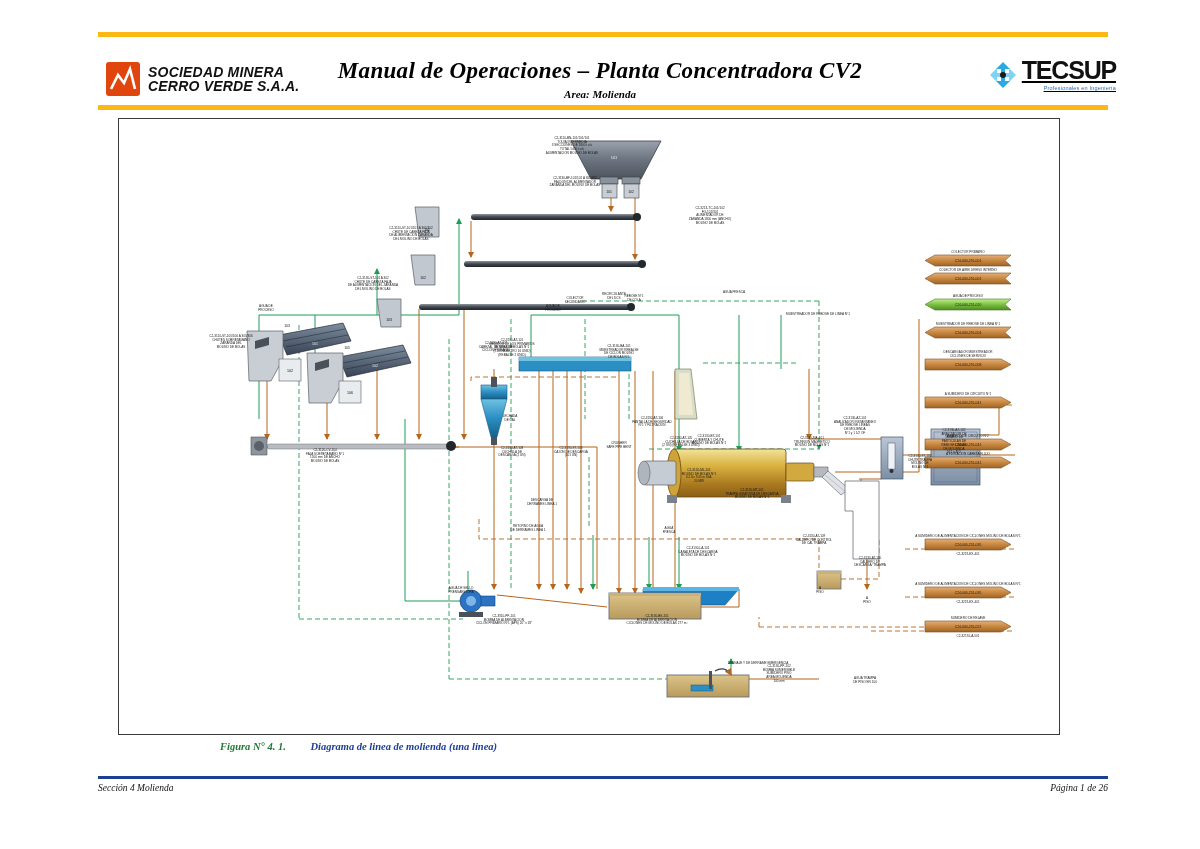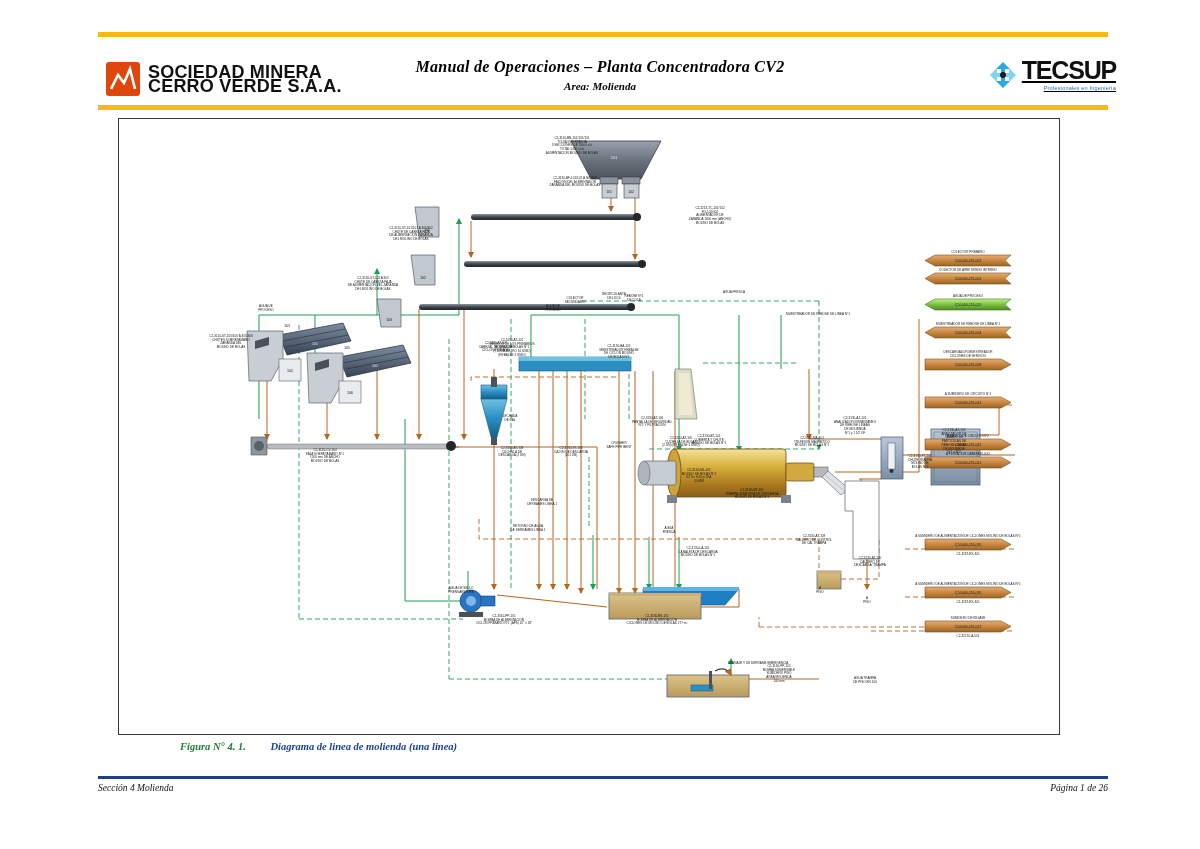--- a/index.html
+++ b/index.html
@@ -6,38 +6,38 @@
   body{width:1200px;height:849px;font-family:"Liberation Sans",sans-serif;position:relative;overflow:hidden;}
 
   
   #header{position:absolute;left:0;top:0;width:1200px;height:112px;}
   .rule-top{position:absolute;left:98px;top:32px;width:1010px;height:5px;background:#FDB813;}
   .rule-bot{position:absolute;left:98px;top:105px;width:1010px;height:5px;background:#FDB813;}
 
   #cv-logo{position:absolute;left:106px;top:62px;display:flex;align-items:center;gap:8px;}
   #cv-mark{width:34px;height:34px;background:#E1450E;border-radius:3px;position:relative;overflow:hidden;}
   #cv-mark svg{position:absolute;left:0;top:0;}
-  #cv-text{font-weight:bold;font-size:18px;line-height:14px;color:#111;letter-spacing:.2px;white-space:nowrap;}
+  #cv-text{font-weight:bold;font-size:14px;line-height:14px;color:#111;letter-spacing:.2px;white-space:nowrap;font-style:italic;}
 
   #doc-title{position:absolute;left:0;top:58px;width:1200px;text-align:center;}
-  #doc-title .t1{font-family:"Liberation Serif",serif;font-style:italic;font-weight:bold;font-size:16px;color:#000;letter-spacing:.3px;}
+  #doc-title .t1{font-family:"Liberation Serif",serif;font-style:italic;font-weight:bold;font-size:23px;color:#000;letter-spacing:.3px;}
   #doc-title .t2{font-family:"Liberation Serif",serif;font-style:italic;font-weight:bold;font-size:11px;color:#000;margin-top:4px;}
 
   #tecsup{position:absolute;right:84px;top:58px;display:flex;align-items:flex-start;gap:4px;text-decoration:underline;}
   #tecsup-mark{width:30px;height:30px;position:relative;margin-top:2px;}
   #tecsup-wordmark{font-weight:bold;font-size:25px;line-height:25px;color:#111;letter-spacing:-1.2px;font-family:"Liberation Sans",sans-serif;}
   #tecsup-tag{font-size:5.5px;color:#2b6cb0;text-align:right;margin-top:2px;letter-spacing:.2px;}
 
   
   #frame{position:absolute;left:118px;top:118px;width:940px;height:615px;border:1.3px solid #3a3a3a;background:#fff;}
   #canvas{position:absolute;left:0;top:0;width:940px;height:615px;}
 
   
   #caption{position:absolute;left:180px;top:741px;font-family:"Liberation Serif",serif;font-size:10.5px;font-weight:bold;font-style:italic;}
-  #caption .fig{color:#1f7a34;}
+  #caption .fig{color:#1f7a34;margin-left:40px;}
   #caption .txt{color:#1c3f94;margin-left:22px;}
 
   
   #footer-rule{position:absolute;left:98px;top:776px;width:1010px;height:3px;background:#1c3f94;}
   #footer{position:absolute;left:98px;top:783px;width:1010px;display:flex;justify-content:space-between;
           font-family:"Liberation Serif",serif;font-style:italic;font-size:9.5px;color:#111;}
 </style>
 </head>
 <body>
 

